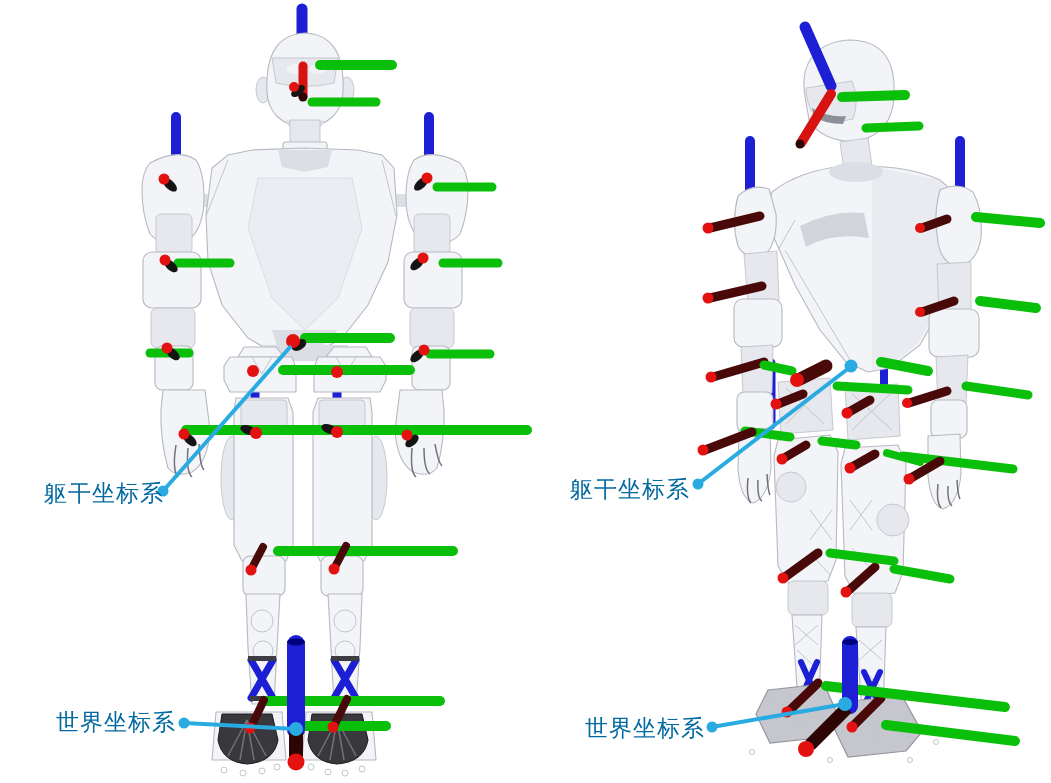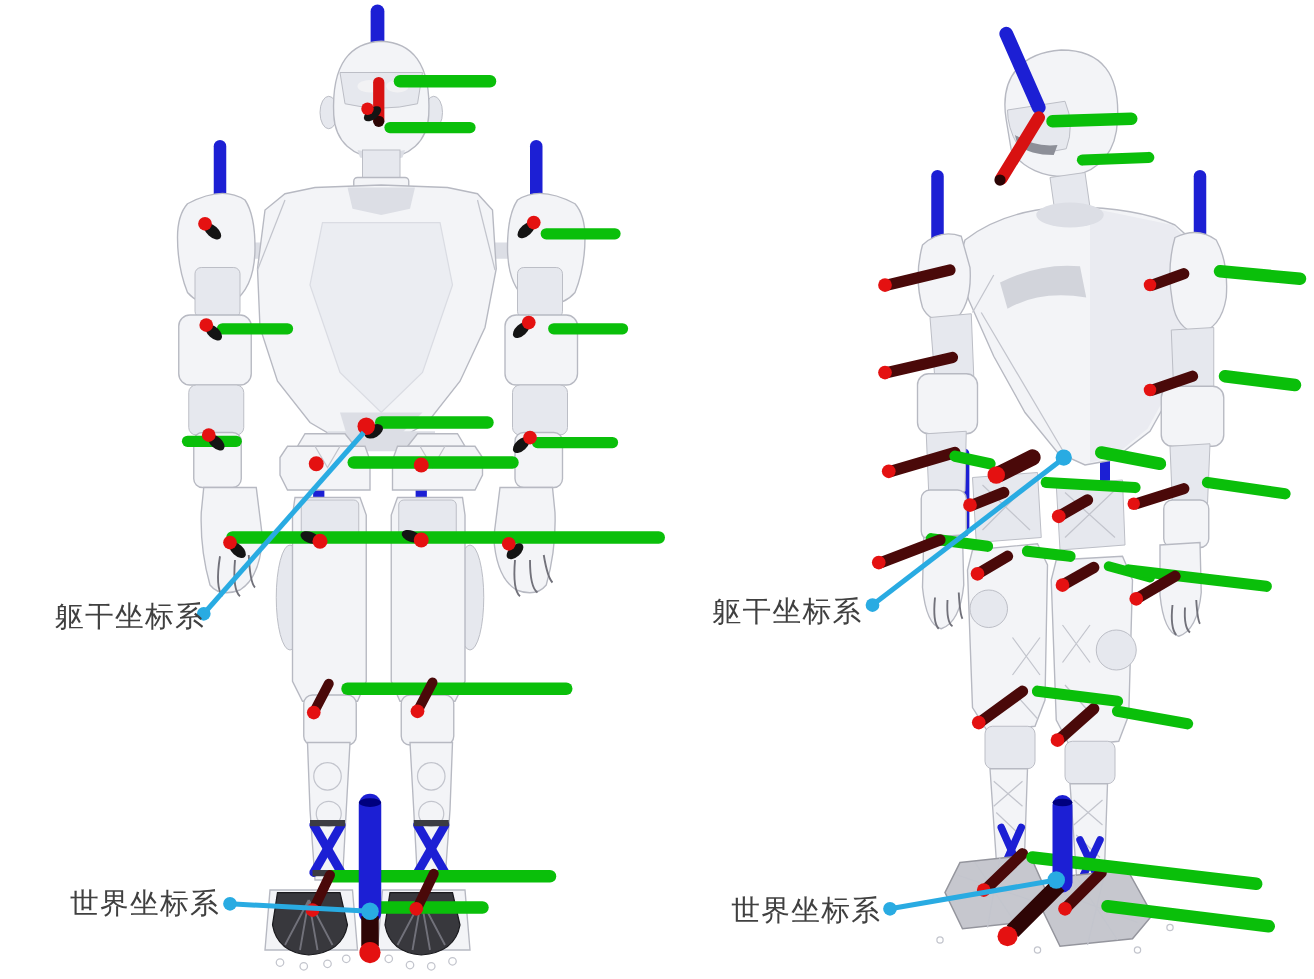--- a/index.html
+++ b/index.html
@@ -1,19 +1,19 @@
 <!DOCTYPE html>
 <html><head>
 <meta charset="utf-8">
 <style>
   html,body{margin:0;padding:0;}
   body{width:1051px;height:783px;background:#ffffff;position:relative;overflow:hidden;
        font-family:"Liberation Serif","DejaVu Serif",serif;}
   #scene{position:absolute;left:0;top:0;}
-  .label{position:absolute;font-size:23px;color:#404040;letter-spacing:1px;white-space:nowrap;
+  .label{position:absolute;font-size:23px;color:#0369a1;letter-spacing:1px;white-space:nowrap;
          font-family:Liberation Mono, monospace;}
   
   .rb{stroke:#1c1fd4;stroke-linecap:round;fill:none}
   .rg{stroke:#0abf0a;stroke-linecap:round;fill:none}
   .rr{stroke:#d81111;stroke-linecap:round;fill:none}
   .rd{stroke:#4a0909;stroke-linecap:round;fill:none}
   .capred{fill:#e41111}
   .capdark{fill:#2b0404}
   .mark{fill:#141414}
   

